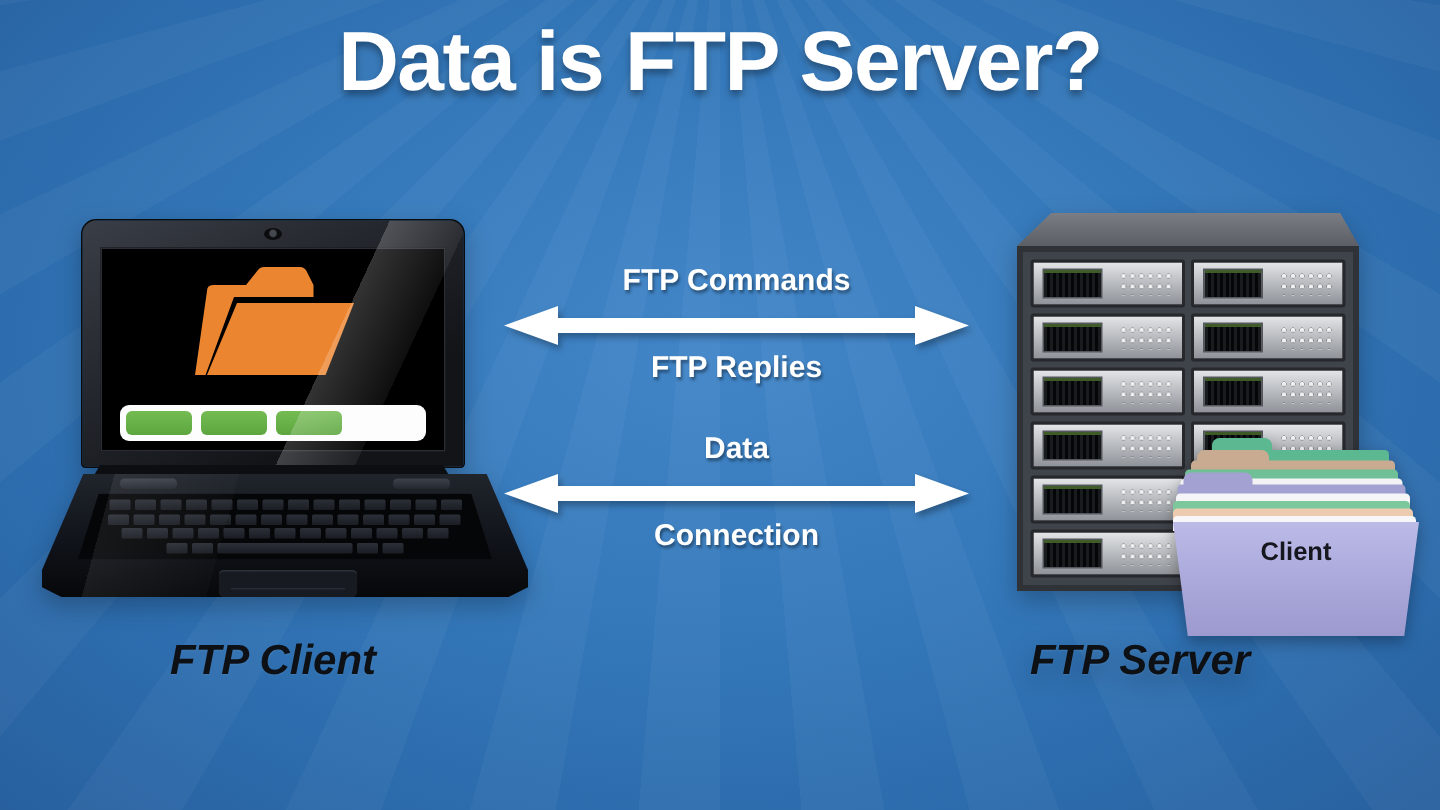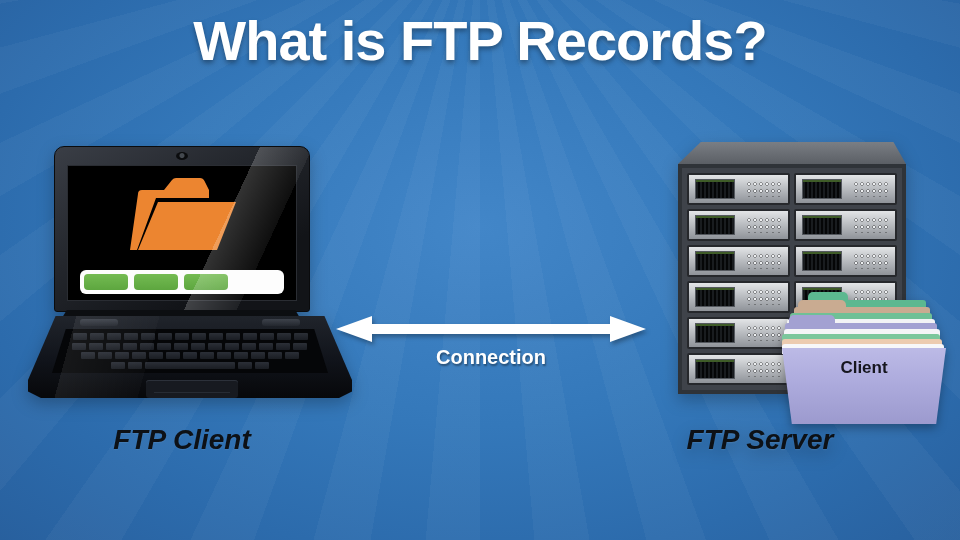--- a/index.html
+++ b/index.html
@@ -118,21 +118,21 @@
   .caption{position:absolute;width:240px;text-align:center;
     font-size:28px;font-weight:bold;color:#0d1116;text-shadow:0 1px 1px rgba(255,255,255,.08);font-style:italic;}
   .caption.client{left:62px;top:424px;}
   .caption.server{left:640px;top:424px;}
 </style>
 </head>
 <body>
 
 <div class="stage">
 
-  <h1 class="title">What is FTP Records?</h1>
+  <h1 class="title">Data is FTP Server?</h1>
 
   <div class="laptop">
     <div class="lt-bezel">
       <div class="lt-cam"></div>
       <div class="lt-screen">
         <svg class="lt-folder" width="120" height="92" viewBox="0 0 120 92">
           <path fill="#ec8530" d="M16,24 Q16,20 20,20 L42,20 L50,10 Q51.5,8 54,8 L78,8 Q81,8 82.5,11 L87,20 L87,28 L34,28 L15,80 L8,80 Z"></path>
           <polygon fill="#ec8530" points="36,32 114,32 95,80 16,80"></polygon>
         </svg>
         <div class="lt-progress">
@@ -199,22 +199,30 @@
             <div class="kb-key" style="width: 14px;"></div>
             <div class="kb-key" style="width: 90px;"></div>
             <div class="kb-key" style="width: 14px;"></div>
             <div class="kb-key" style="width: 14px;"></div>
           </div>
         </div>
       <div class="lt-touchpad"></div>
     </div>
   </div>
 
+  <div class="arrow-group g1">
+    <div class="arrow-label top">FTP Commands</div>
+    <svg class="arrow-svg" width="310" height="30" viewBox="0 0 310 30">
+      <polygon fill="#ffffff" points="0,15 36,2 36,10 274,10 274,2 310,15 274,28 274,20 36,20 36,28"></polygon>
+    </svg>
+    <div class="arrow-label bottom">FTP Replies</div>
+  </div>
 
   <div class="arrow-group g2">
+    <div class="arrow-label top">Data</div>
     <svg class="arrow-svg" width="310" height="30" viewBox="0 0 310 30">
       <polygon fill="#ffffff" points="0,15 36,2 36,10 274,10 274,2 310,15 274,28 274,20 36,20 36,28"></polygon>
     </svg>
     <div class="arrow-label bottom">Connection</div>
   </div>
 
   <div class="server">
     <div class="sv-top"></div>
     <div class="sv-body" id="rack-grid">
         <div class="sv-unit">

